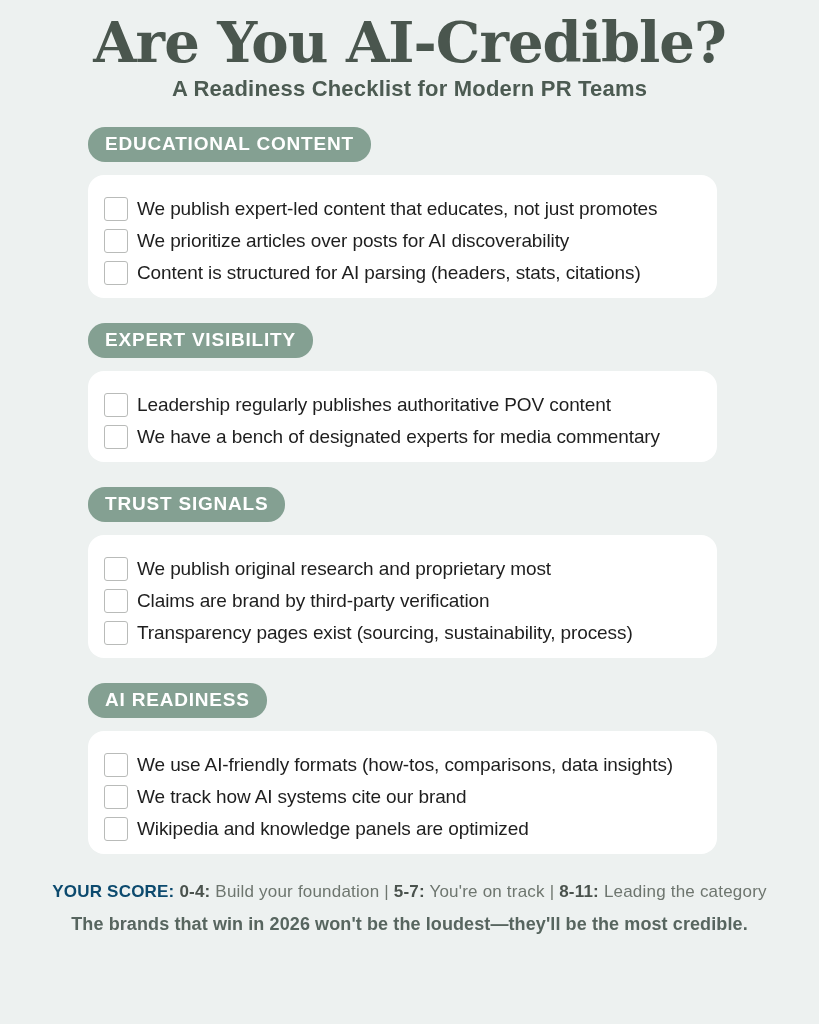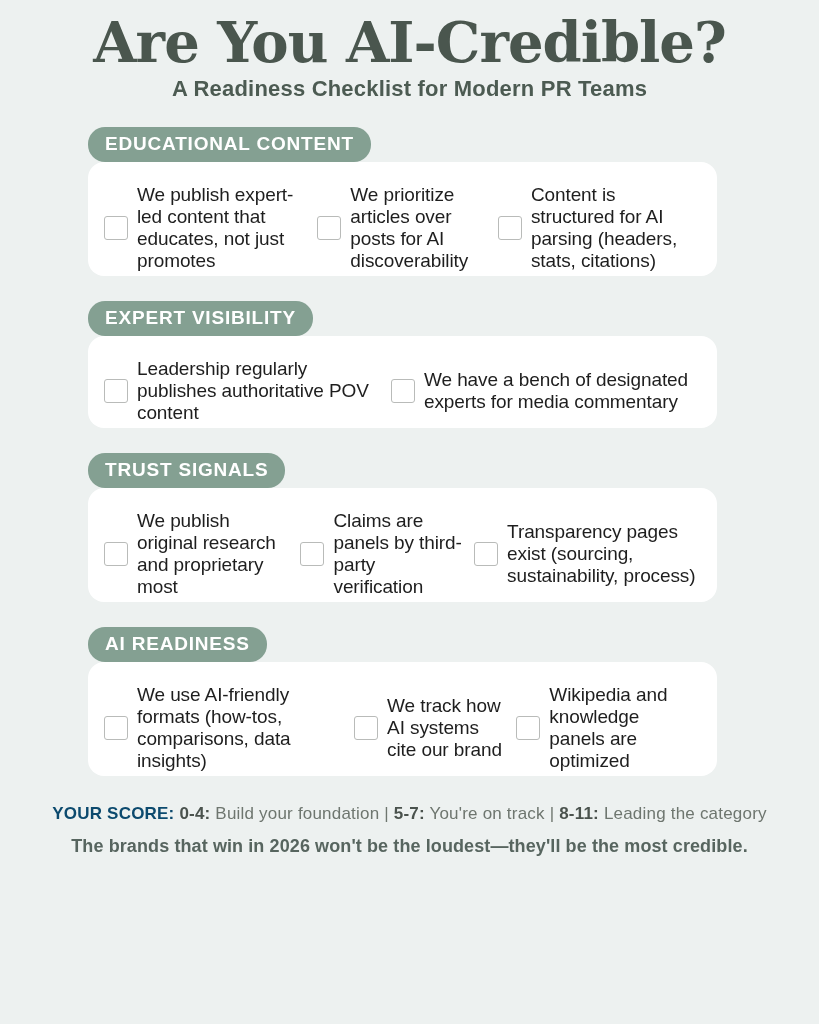--- a/index.html
+++ b/index.html
@@ -37,27 +37,28 @@
   .section { margin-bottom: 25px; }
   .pill {
     display: inline-block;
     background: #84A092;
     color: #FFFFFF;
     font-size: 19px;
     font-weight: 700;
     letter-spacing: 0.8px;
     padding: 6px 17px 7px 17px;
     border-radius: 17px;
+    margin-bottom: 13px;
   }
   .card {
     background: #FFFFFF;
     border-radius: 16px;
-    padding: 22px 20px 4px 16px;
+    padding: 22px 20px 13px 16px;
     display: flex;
-    flex-direction: row;
+    flex-direction: column;
     gap: 8px;
   }
   .item {
     display: flex;
     align-items: center;
   }
   .checkbox {
     flex: 0 0 auto;
     width: 24px;
     height: 24px;
@@ -144,21 +145,21 @@
 
     <div class="section">
       <div class="pill">TRUST SIGNALS</div>
       <div class="card">
         <div class="item">
           <div class="checkbox"></div>
           <div class="item-label">We publish original research and proprietary most</div>
         </div>
         <div class="item">
           <div class="checkbox"></div>
-          <div class="item-label">Claims are panels by third-party verification</div>
+          <div class="item-label">Claims are brand by third-party verification</div>
         </div>
         <div class="item">
           <div class="checkbox"></div>
           <div class="item-label">Transparency pages exist (sourcing, sustainability, process)</div>
         </div>
       </div>
     </div>
 
     <div class="section">
       <div class="pill">AI READINESS</div>

